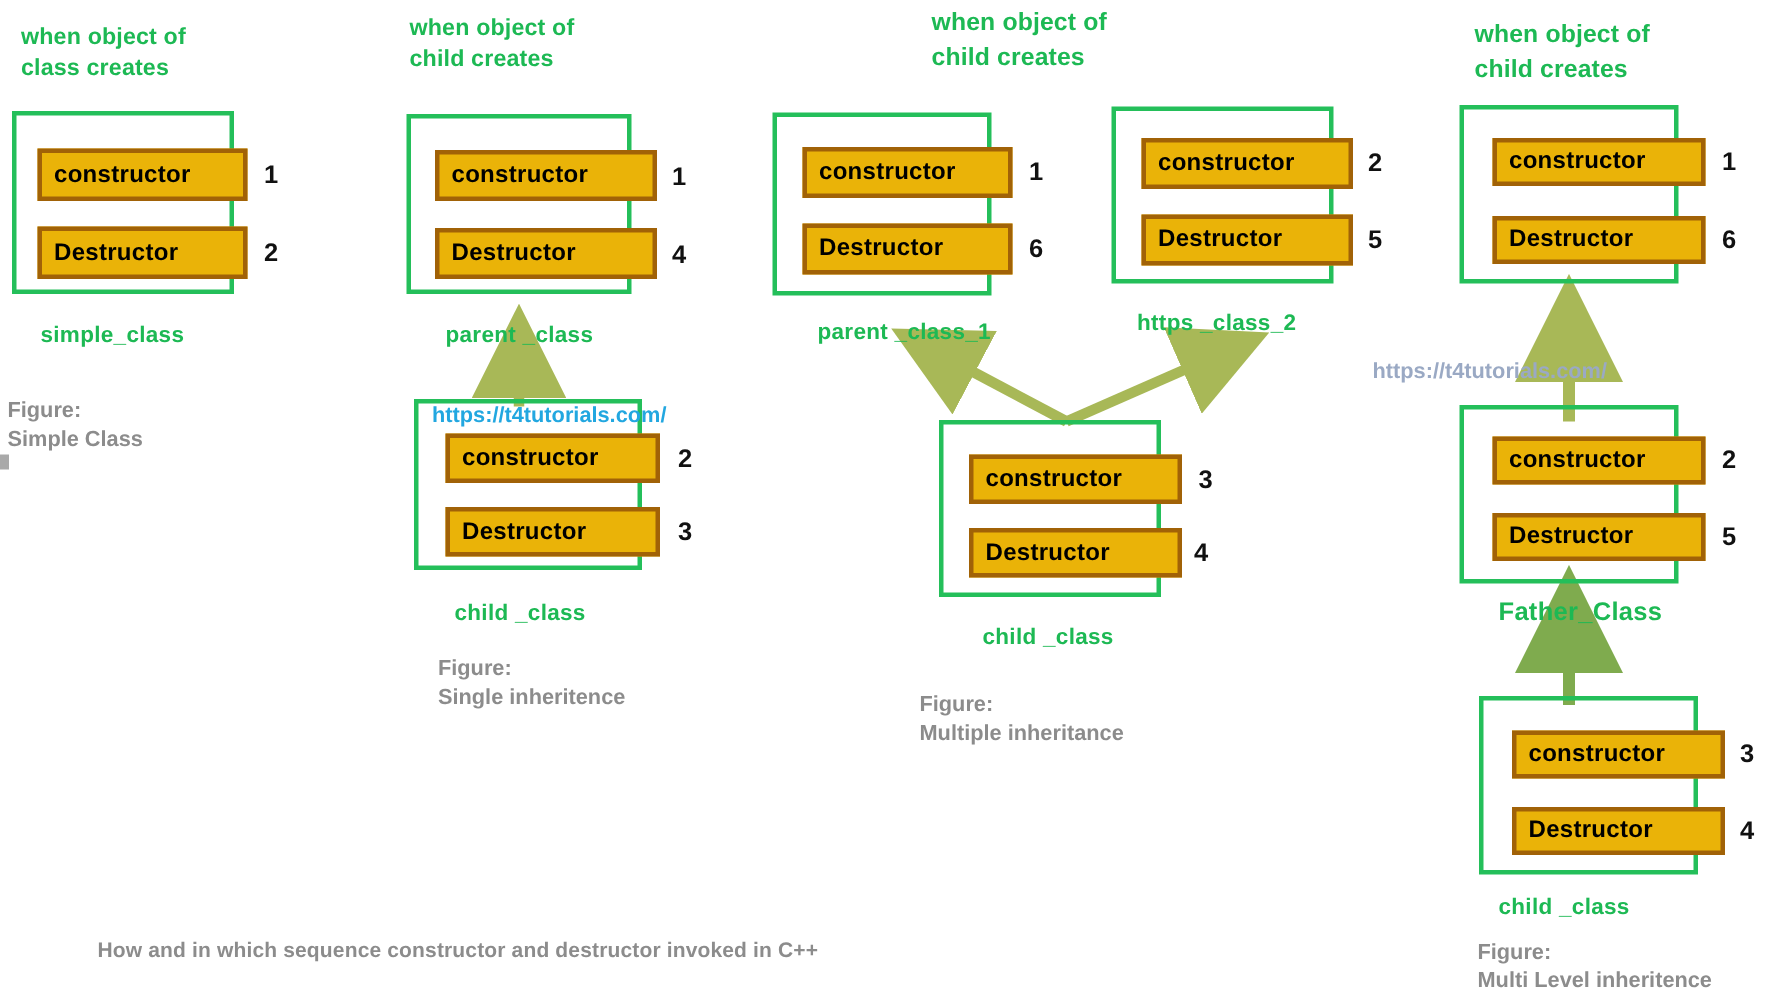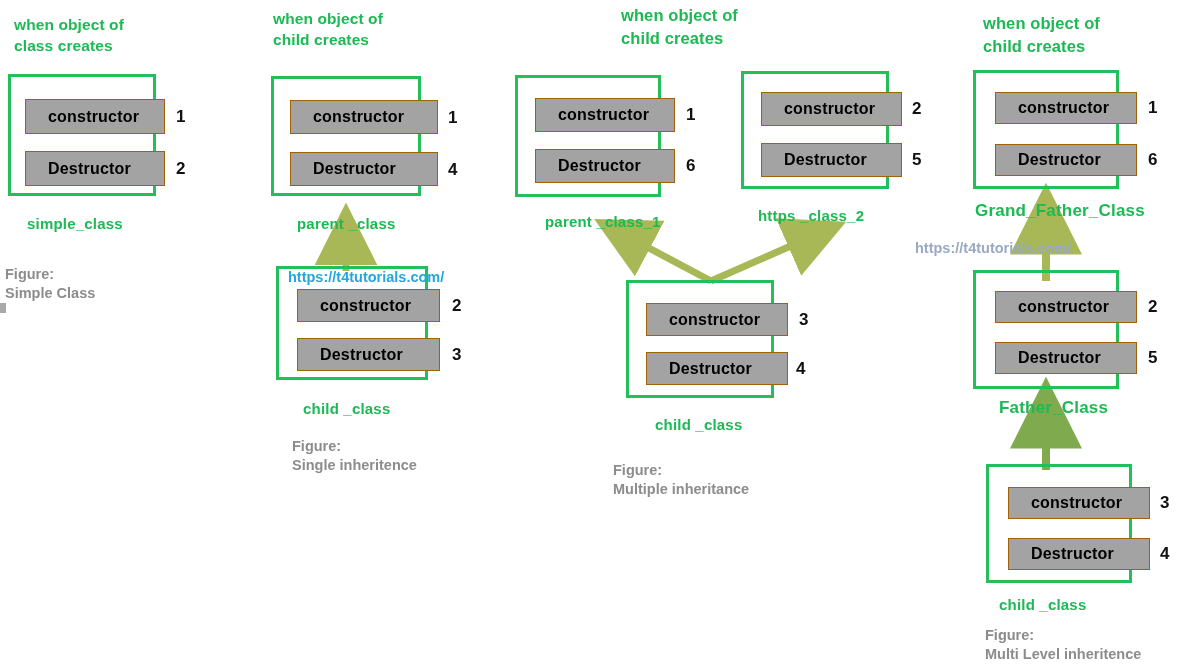--- a/index.html
+++ b/index.html
@@ -39,28 +39,28 @@
 
   
   .group-box {
     border: 3px solid #24bf5a;
     background: transparent;
     box-sizing: border-box;
   }
 
   
   .member {
-    border: 1px solid #a16207;
-    background: #a3a3a3;
+    border: 3px solid #a16207;
+    background: #eab308;
     box-sizing: border-box;
     display: flex;
     align-items: center;
     font-weight: bold;
     color: #000;
-    padding-left: 22px;
+    padding-left: 8px;
   }
   .member-label { font-size: 16px; letter-spacing: .2px; }
 
   
   .seqnum {
     font-weight: bold;
     font-size: 17px;
     color: #111;
     line-height: 1;
   }
@@ -272,21 +272,20 @@
   <div class="abs member" style="left:995px; top:92px; width:142px; height:32px;">
     <span class="member-label">constructor</span>
   </div>
   <div class="abs seqnum" style="left:1148px; top:99px;">1</div>
 
   <div class="abs member" style="left:995px; top:144px; width:142px; height:32px;">
     <span class="member-label">Destructor</span>
   </div>
   <div class="abs seqnum" style="left:1148px; top:151px;">6</div>
 
-  <div class="abs class-name lg" style="left:975px; top:201px;">Grand_Father_Class</div>
 
   <div class="abs wm-faded" style="left:915px; top:240px;">https://t4tutorials.com/</div>
 
   <div class="abs group-box" style="left:973px; top:270px; width:146px; height:119px;"></div>
 
   <div class="abs member" style="left:995px; top:291px; width:142px; height:32px;">
     <span class="member-label">constructor</span>
   </div>
   <div class="abs seqnum" style="left:1148px; top:298px;">2</div>
 
@@ -307,14 +306,15 @@
   <div class="abs member" style="left:1008px; top:538px; width:142px; height:32px;">
     <span class="member-label">Destructor</span>
   </div>
   <div class="abs seqnum" style="left:1160px; top:545px;">4</div>
 
   <div class="abs class-name" style="left:999px; top:596px;">child _class</div>
 
   <div class="abs figure-caption" style="left:985px; top:626px;">Figure:
 Multi Level inheritence</div>
 
+  <div class="abs bottom-title" style="left:65px; top:625px;">How and in which sequence constructor and destructor invoked in C++</div>
 
 </div>
 
 </body></html>

